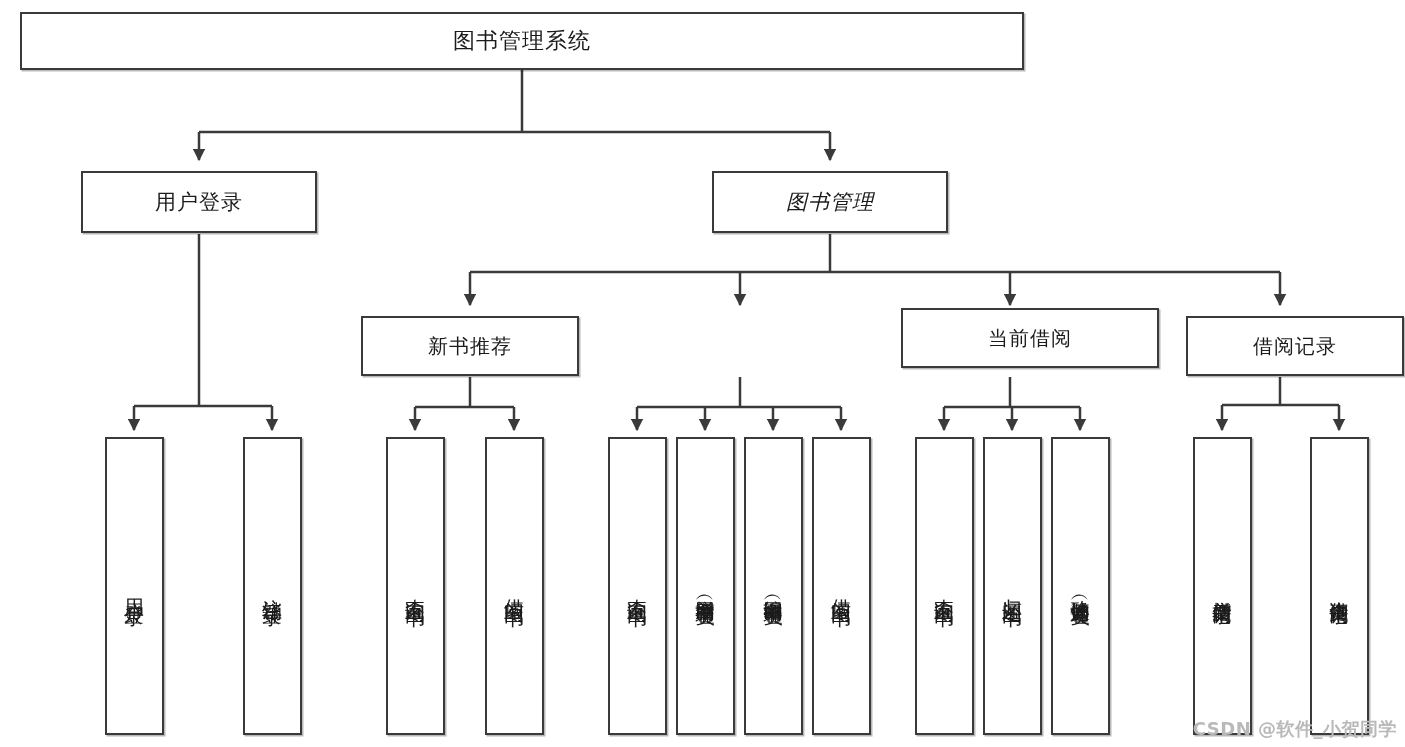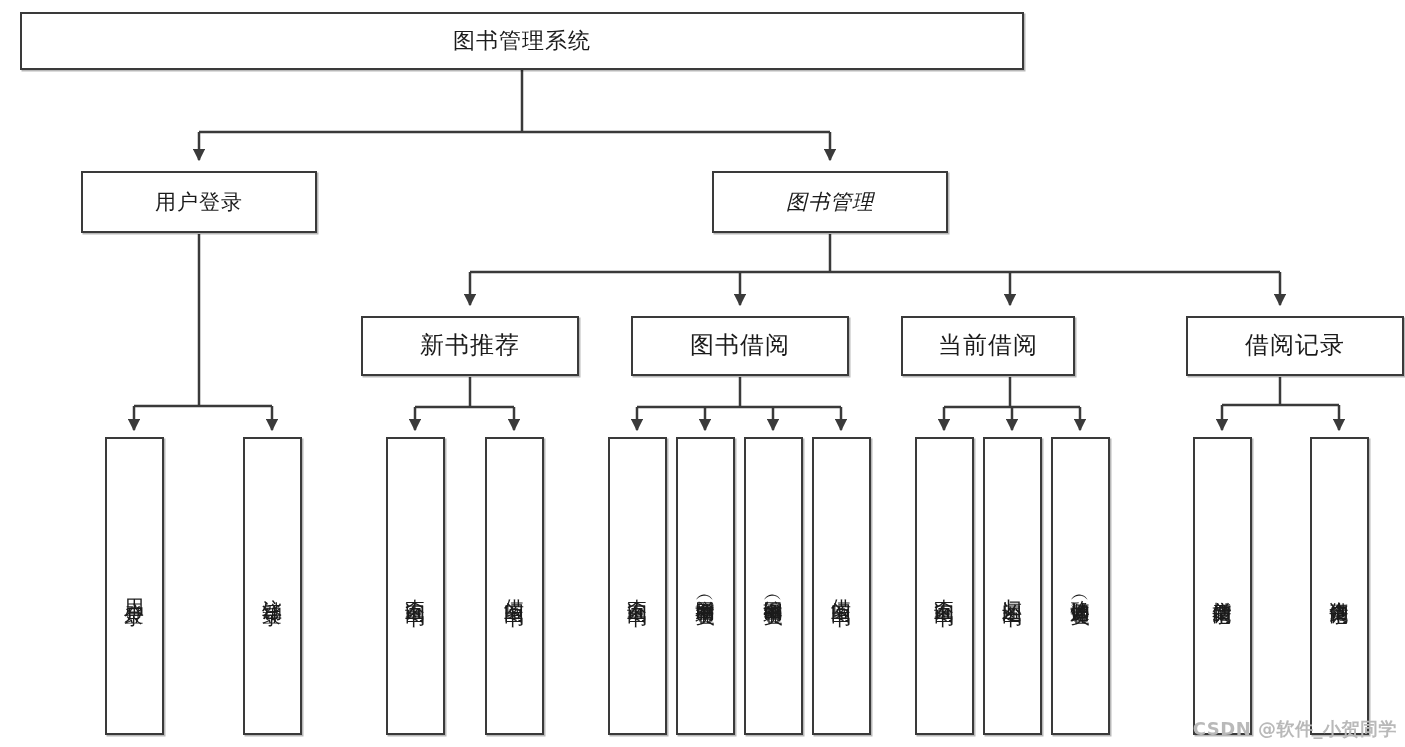--- a/index.html
+++ b/index.html
@@ -37,21 +37,21 @@
     box-shadow: 1.5px 1.5px 0 rgba(0,0,0,0.28);
   }
   .node-label {
     font-size: 21px;
     line-height: 1.15;
     letter-spacing: 1px;
     white-space: nowrap;
   }
   .node.level-0 .node-label { font-size: 22px; }
   .node.level-1 .node-label { font-size: 21px; }
-  .node.level-2 .node-label { font-size: 24px; }
+  .node.level-2 .node-label { font-size: 20px; }
   .node.leaf {
     align-items: center;
     justify-content: flex-start;
     padding-top: 6px;
   }
   .node.leaf .node-label {
     writing-mode: vertical-rl;
     text-orientation: upright;
     font-size: 20px;
     letter-spacing: 3px;
@@ -136,24 +136,21 @@
   <div class="node level-1" style="left:81px; top:171px; width:236px; height:62px;">
     <span class="node-label">用户登录</span>
   </div>
   <div class="node level-1" style="left:712px; top:171px; width:236px; height:62px;font-style:italic;">
     <span class="node-label">图书管理</span>
   </div>
 
   <div class="node level-2" style="left:361px; top:316px; width:218px; height:60px;">
     <span class="node-label">新书推荐</span>
   </div>
-  <div class="node level-2" style="left:631px; top:316px; width:218px; height:60px;">
-    <span class="node-label">图书借阅</span>
-  </div>
-  <div class="node level-2" style="left:901px; top:316px; width:174px; height:60px;">
+  <div class="node level-2" style="left:901px; top:308px; width:258px; height:60px;">
     <span class="node-label">当前借阅</span>
   </div>
   <div class="node level-2" style="left:1171px; top:316px; width:218px; height:60px;margin-left:15px;">
     <span class="node-label">借阅记录</span>
   </div>
 
   <div class="node leaf" style="left:105px; top:437px; width:59px; height:298px;">
     <span class="node-label">用户登录</span>
   </div>
   <div class="node leaf" style="left:243px; top:437px; width:59px; height:298px;">

